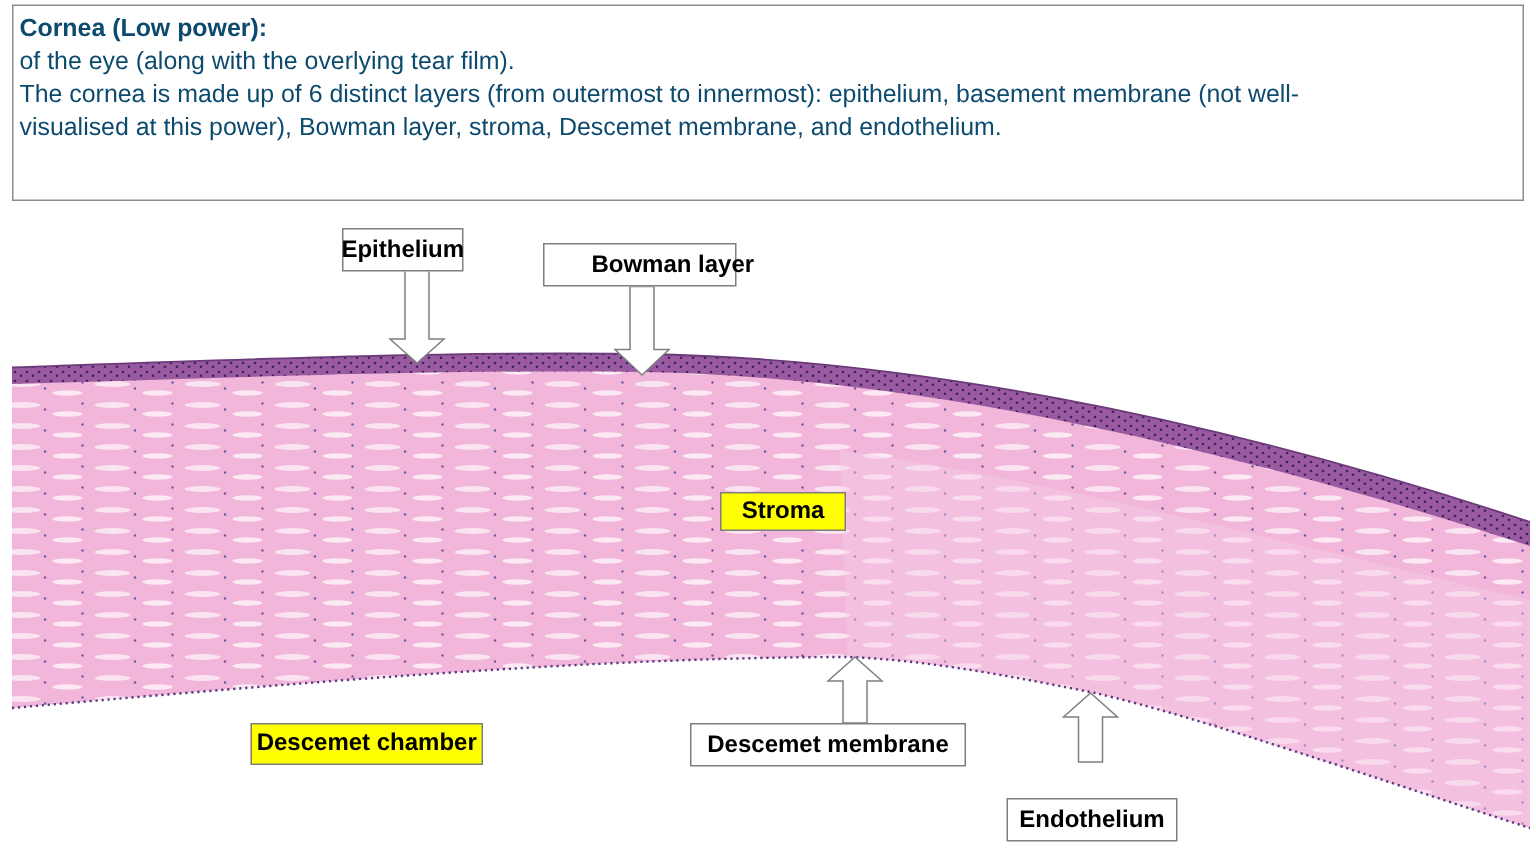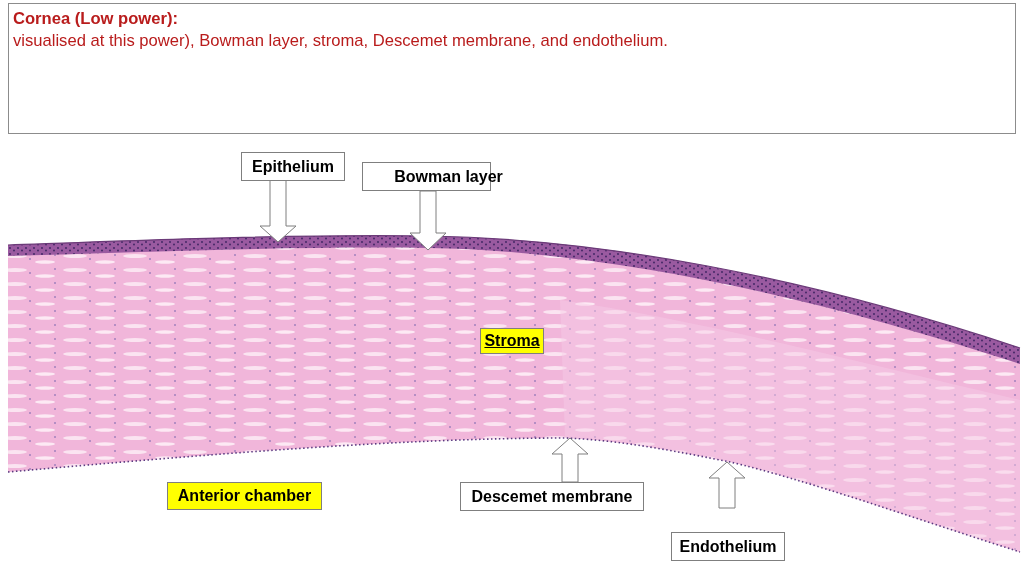--- a/index.html
+++ b/index.html
@@ -5,38 +5,40 @@
   html, body { margin: 0; padding: 0; }
   body {
     width: 1024px; height: 570px; position: relative; overflow: hidden;
     background: #ffffff;
     font-family: "Liberation Sans", "DejaVu Sans", sans-serif;
   }
   .desc-box {
     position: absolute; left: 8px; top: 3px; width: 998px; height: 121px;
     border: 1px solid #8c8c8c; background: #fff; padding: 4px 4px 4px 4px;
     box-sizing: content-box;
-    font-size: 16.6px; line-height: 22px; color: #b91c1c;
+    font-size: 16.6px; line-height: 22px; color: #0c4a6e;
   }
   .desc-title { font-weight: bold; }
   .desc-line { display: block; }
   svg.tissue { position: absolute; left: 0; top: 0; }
   .label {
     position: absolute; background: #fff; border: 1px solid #7f7f7f;
     font-weight: bold; font-size: 16px; color: #000;
     display: flex; align-items: center; justify-content: center;
     box-sizing: border-box; white-space: nowrap;
   }
   .label.yellow { background: #ffff00; border-color: #7f7f7f; }
 </style>
 </head>
 <body>
 
 <div class="desc-box">
   <span class="desc-line desc-title">Cornea (Low power):</span>
+  <span class="desc-line">of the eye (along with the overlying tear film).</span>
+  <span class="desc-line">The cornea is made up of 6 distinct layers (from outermost to innermost): epithelium, basement membrane (not well-</span>
   <span class="desc-line">visualised at this power), Bowman layer, stroma, Descemet membrane, and endothelium.</span>
 </div>
 
 <svg class="tissue" width="1024" height="570" viewBox="0 0 1024 570">
   <defs>
     <pattern id="fibers" x="0" y="0" width="60" height="14" patternUnits="userSpaceOnUse">
       <rect width="60" height="14" fill="#f1b6da"></rect>
       <ellipse cx="15" cy="4" rx="12" ry="2" fill="#fbe4f1"></ellipse>
       <ellipse cx="45" cy="10" rx="10" ry="1.8" fill="#fde9f4"></ellipse>
       <circle cx="30" cy="7" r="0.8" fill="#6a5aa8"></circle>
@@ -71,18 +73,18 @@
 
   <g>
     <path d="M562,482 L562,454 L552,454 L570,438 L588,454 L578,454 L578,482 Z" fill="#fff" stroke="#7f7f7f" stroke-width="1"></path>
   </g>
 
   <g>
     <path d="M719,508 L719,478 L709,478 L727,462 L745,478 L735,478 L735,508 Z" fill="#fff" stroke="#7f7f7f" stroke-width="1"></path>
   </g>
 </svg>
 
-<div class="label" style="left:241px; top:152px; width:104px; height:29px;">Epithelium</div>
+<div class="label" style="left:228px; top:152px; width:81px; height:29px;">Epithelium</div>
 <div class="label" style="left:362px; top:162px; width:129px; height:29px;padding-left:44px;">Bowman layer</div>
-<div class="label yellow" style="left:480px; top:328px; width:64px; height:26px;text-decoration:underline;">Stroma</div>
-<div class="label yellow" style="left:167px; top:482px; width:155px; height:28px;">Anterior chamber</div>
+<div class="label yellow" style="left:480px; top:328px; width:84px; height:26px;">Stroma</div>
+<div class="label yellow" style="left:167px; top:482px; width:155px; height:28px;">Descemet chamber</div>
 <div class="label" style="left:460px; top:482px; width:184px; height:29px;">Descemet membrane</div>
 <div class="label" style="left:671px; top:532px; width:114px; height:29px;">Endothelium</div>
 
 </body></html>

